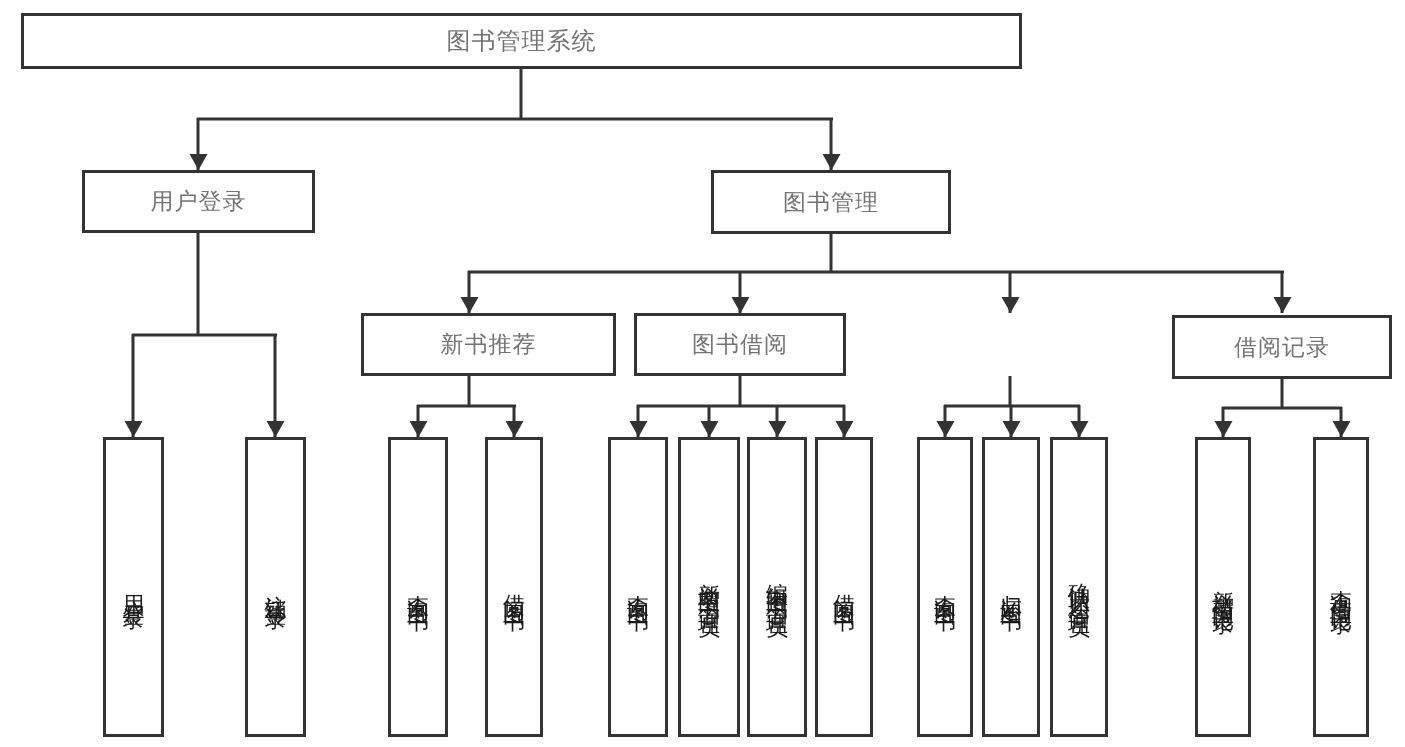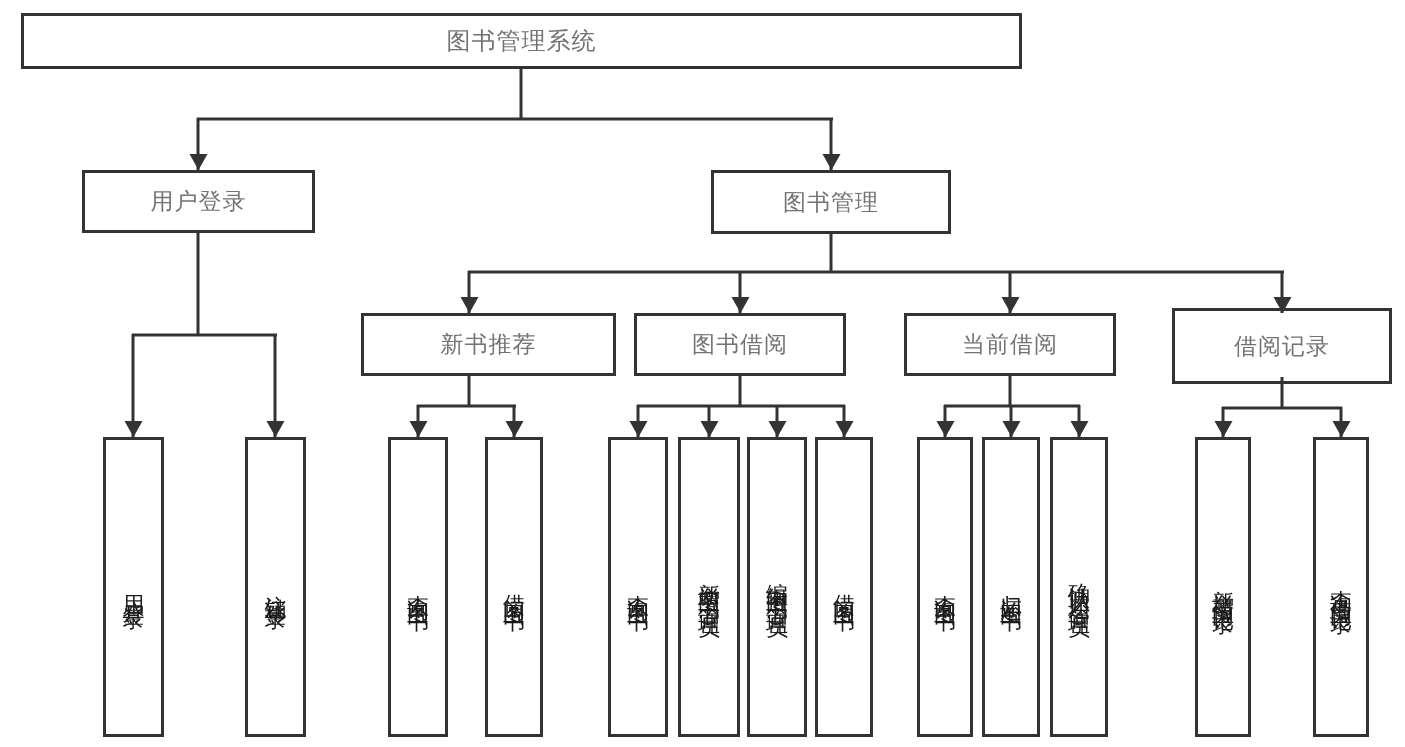--- a/index.html
+++ b/index.html
@@ -92,25 +92,22 @@
   </div>
 
   <div class="box" style="left:361px;top:313px;width:255px;height:63px">
     <span class="hlabel">新书推荐</span>
   </div>
 
   <div class="box" style="left:634px;top:313px;width:212px;height:63px">
     <span class="hlabel">图书借阅</span>
   </div>
 
-  <div class="box" style="left:904px;top:313px;width:212px;height:63px">
-    <span class="hlabel">当前借阅</span>
-  </div>
-
-  <div class="box" style="left:1172px;top:308px;width:220px;height:76px">
+
+  <div class="box" style="left:1172px;top:315px;width:220px;height:64px">
     <span class="hlabel">借阅记录</span>
   </div>
 
   <div class="box" style="left:103px;top:437px;width:61px;height:300px">
     <span class="vlabel">用户登录</span>
   </div>
 
   <div class="box" style="left:245px;top:437px;width:61px;height:300px">
     <span class="vlabel">注销登录</span>
   </div>

